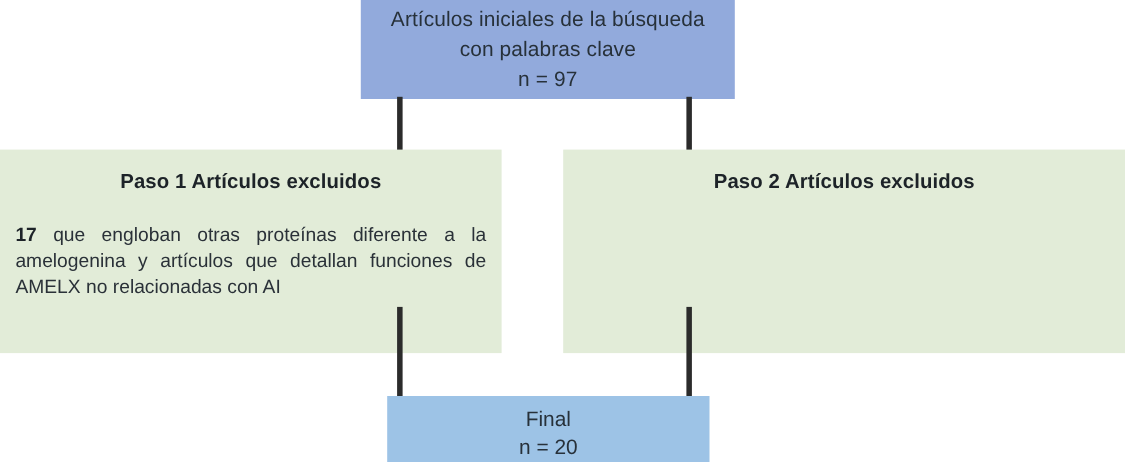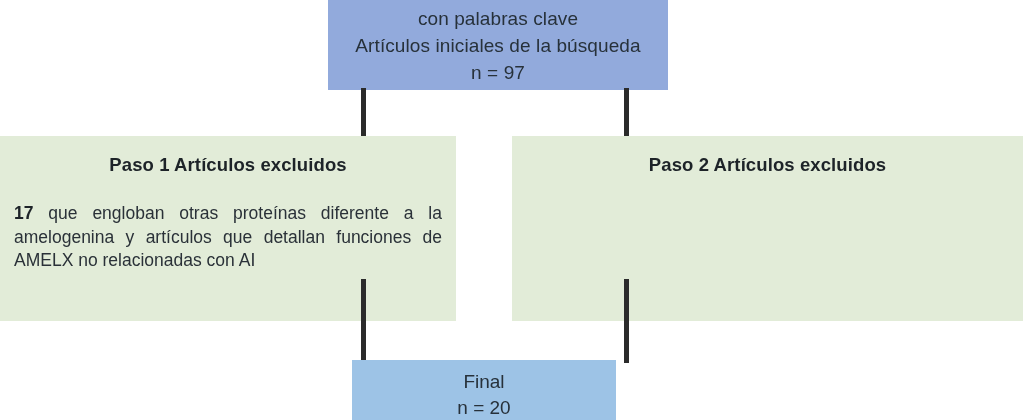--- a/index.html
+++ b/index.html
@@ -88,21 +88,21 @@
     margin-left: 16px;
     margin-right: 10px;
   }
   .green-body b { font-weight: bold; color: #1d2328; }
   .green-body .row { white-space: nowrap; }
 
   
   .node-final {
     left: 352px;
     top: 360px;
-    width: 264px;
+    width: 293px;
     height: 60px;
     background: #9dc3e6;
     display: flex;
     flex-direction: column;
     align-items: center;
     justify-content: flex-start;
     padding-top: 9px;
     text-align: center;
   }
   .node-final .line {
@@ -121,22 +121,22 @@
   .conn-top-right  { left: 624px; top: 88px;  height: 50px; }
   .conn-bot-left   { left: 361px; top: 279px; height: 84px; }
   .conn-bot-right  { left: 624px; top: 279px; height: 84px; }
 </style>
 </head>
 <body>
 
 <div class="flow-canvas">
 
   <div class="node node-start">
+    <div class="line">Artículos iniciales de la búsqueda</div>
     <div class="line">con palabras clave</div>
-    <div class="line">Artículos iniciales de la búsqueda</div>
     <div class="line">n = 97</div>
   </div>
 
   <div class="connector conn-top-left"></div>
   <div class="connector conn-top-right"></div>
 
   <div class="node node-green node-excl-left">
     <div class="green-title">Paso 1 Artículos excluidos</div>
     <div class="green-body"><b>17</b> <span>que engloban otras proteínas diferente a la amelogenina y artículos que detallan funciones de AMELX no relacionadas con AI</span></div>
   </div>

